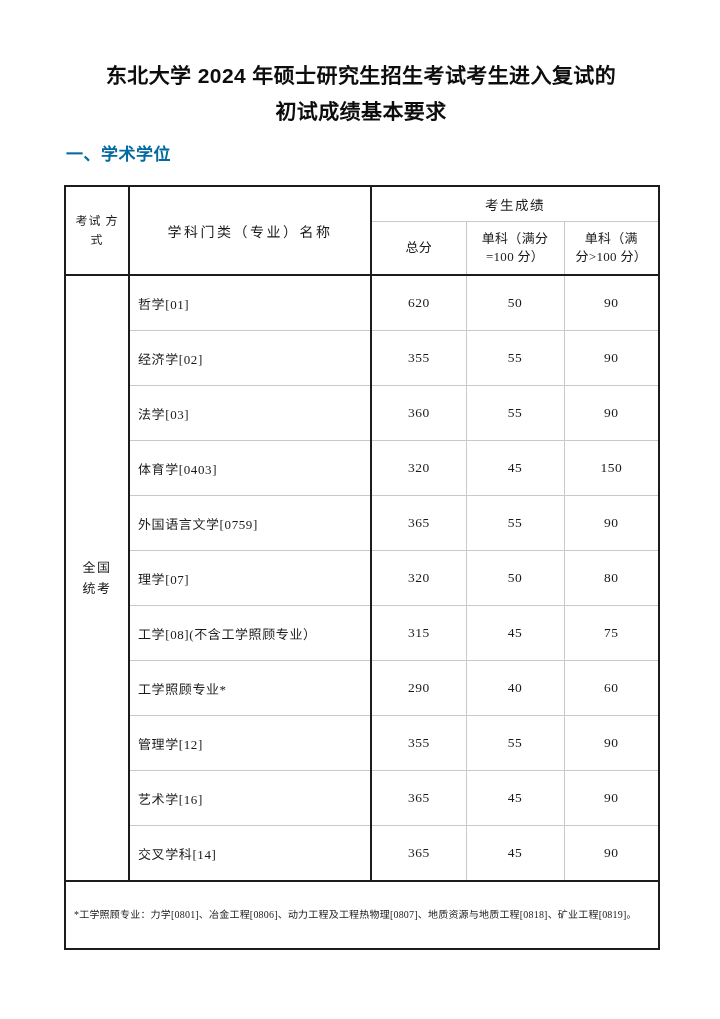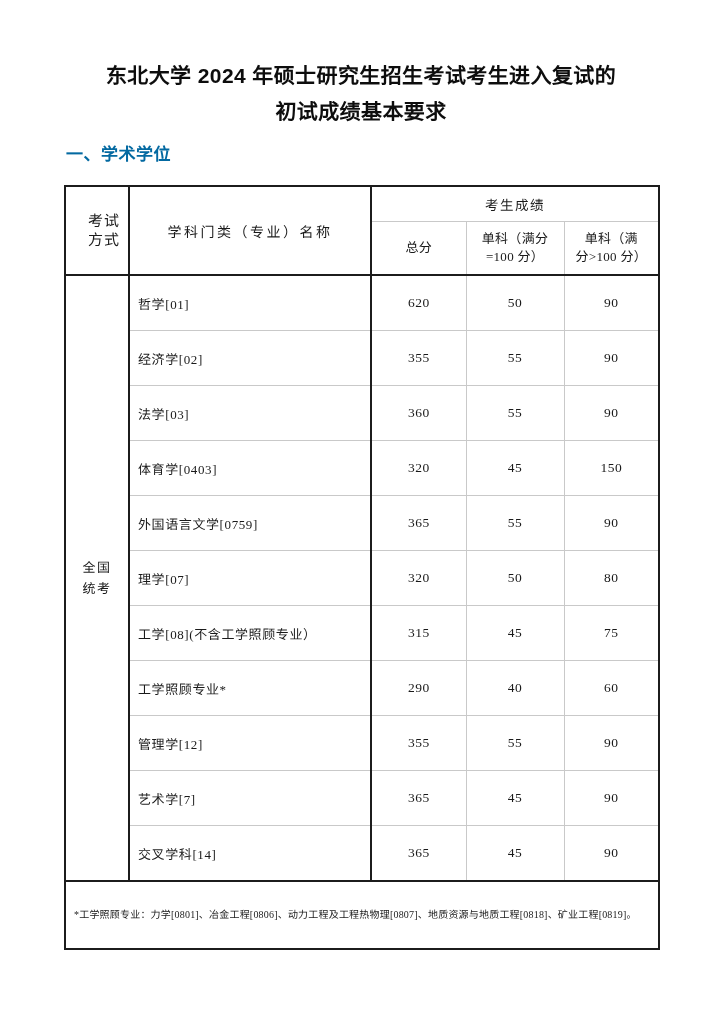--- a/index.html
+++ b/index.html
@@ -114,23 +114,23 @@
     border-radius: 15px;
   }
   tr.header-row-2 > td {
     border-bottom: 2px solid #1c1c1c !important;
   }
   .hdr-mode, .hdr-name {
     border-bottom: 2px solid #1c1c1c !important;
   }
 
   .hdr-mode {
-    text-align: right;
+    text-align: center;
     line-height: 19px;
-    font-size: 15px;
+    font-size: 12px;
     letter-spacing: 1px;
   }
   .hdr-name {
     text-align: center;
     font-size: 14px;
     letter-spacing: 2.5px;
   }
   .hdr-scores-group {
     text-align: center;
     font-size: 13.5px;
@@ -310,21 +310,21 @@
         </tr>
 
         <tr class="data-row">
           <td class="cell-name">管理学[12]</td>
           <td class="cell-score">355</td>
           <td class="cell-score">55</td>
           <td class="cell-score">90</td>
         </tr>
 
         <tr class="data-row">
-          <td class="cell-name">艺术学[7]</td>
+          <td class="cell-name">艺术学[16]</td>
           <td class="cell-score">365</td>
           <td class="cell-score">45</td>
           <td class="cell-score">90</td>
         </tr>
 
         <tr class="data-row">
           <td class="cell-name">交叉学科[14]</td>
           <td class="cell-score">365</td>
           <td class="cell-score">45</td>
           <td class="cell-score">90</td>

